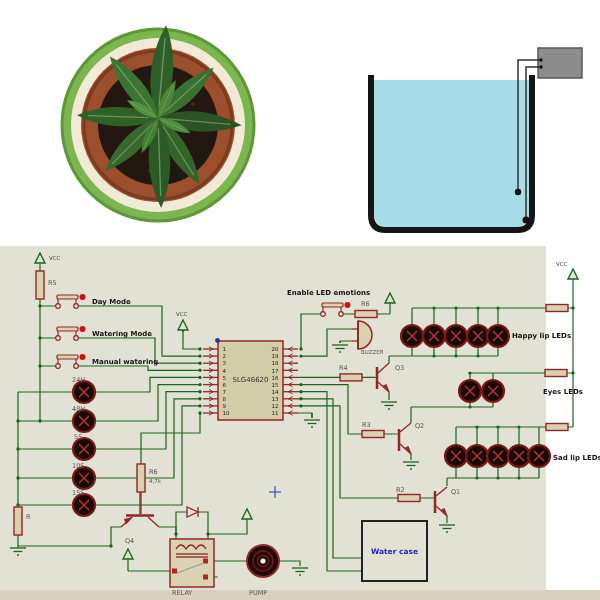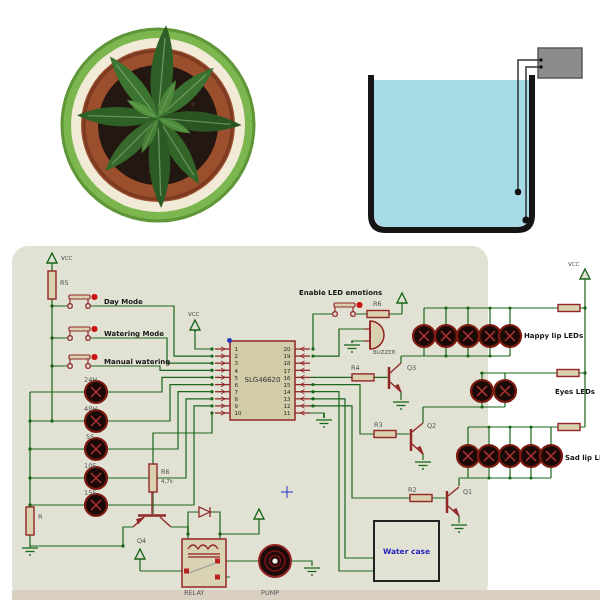--- a/index.html
+++ b/index.html
@@ -1,18 +1,18 @@
 <!DOCTYPE html>
 <html><head>
 <meta charset="utf-8">
 <style>
   html,body{margin:0;padding:0;background:#fff;}
   #stage{position:relative;width:600px;height:600px;background:#ffffff;overflow:hidden;
          font-family:"DejaVu Sans",sans-serif;}
-  #schem-wrap{position:absolute;left:12px;top:246px;width:476px;height:354px;background:#e2e2d4;border-radius:16px;}
+  #schem-wrap{position:absolute;left:0;top:246px;width:546px;height:354px;background:#e2e2d4;}
   svg{display:block;}
   .wire{stroke:#1a661a;stroke-width:1.2;fill:none;}
   .red{stroke:#922727;stroke-width:1.3;fill:none;}
   .rfill{fill:#d9d1b0;stroke:#922727;stroke-width:1.4;}
   .gray{stroke:#999;stroke-width:1.2;fill:none;}
   .lbl{font-family:"DejaVu Sans",sans-serif;font-weight:bold;font-size:7px;fill:#141414;}
   .ref{font-family:"DejaVu Sans",sans-serif;font-size:6.5px;fill:#555;}
   .tiny{font-family:"DejaVu Sans",sans-serif;font-size:5.5px;fill:#555;}
   .pinnum{font-family:"DejaVu Sans",sans-serif;font-size:5.5px;fill:#222;}
   .chipname{font-family:"DejaVu Sans",sans-serif;font-size:7px;fill:#333;}

